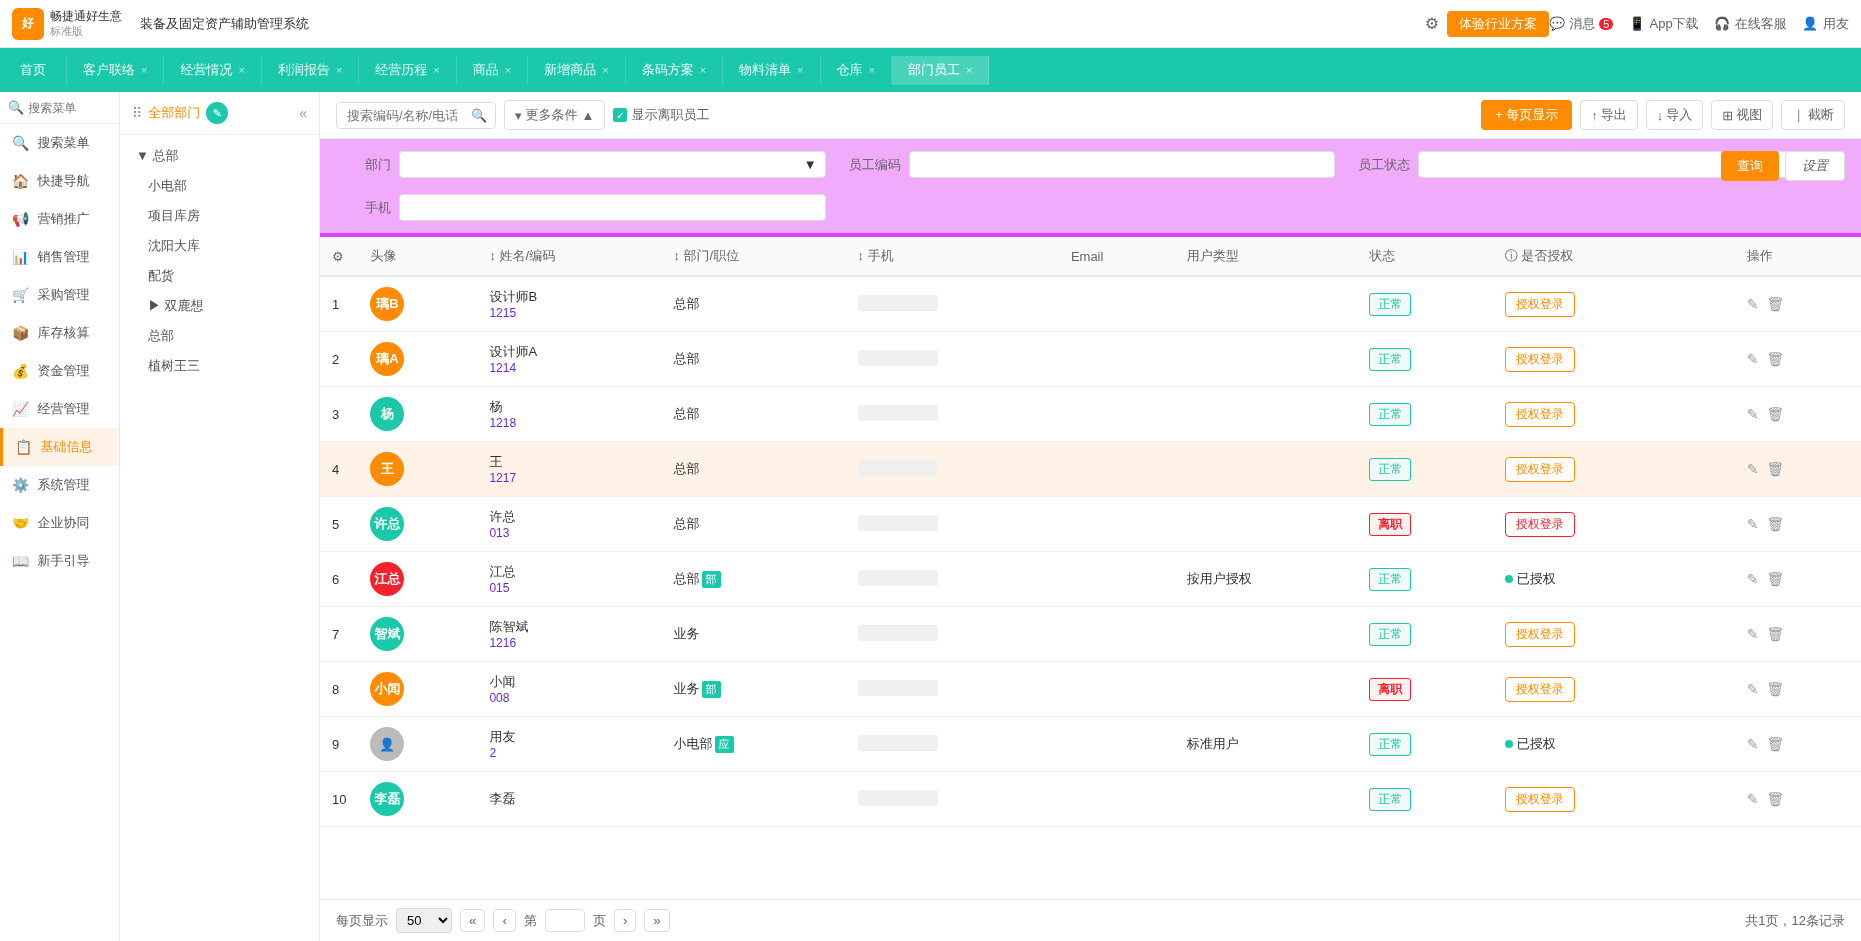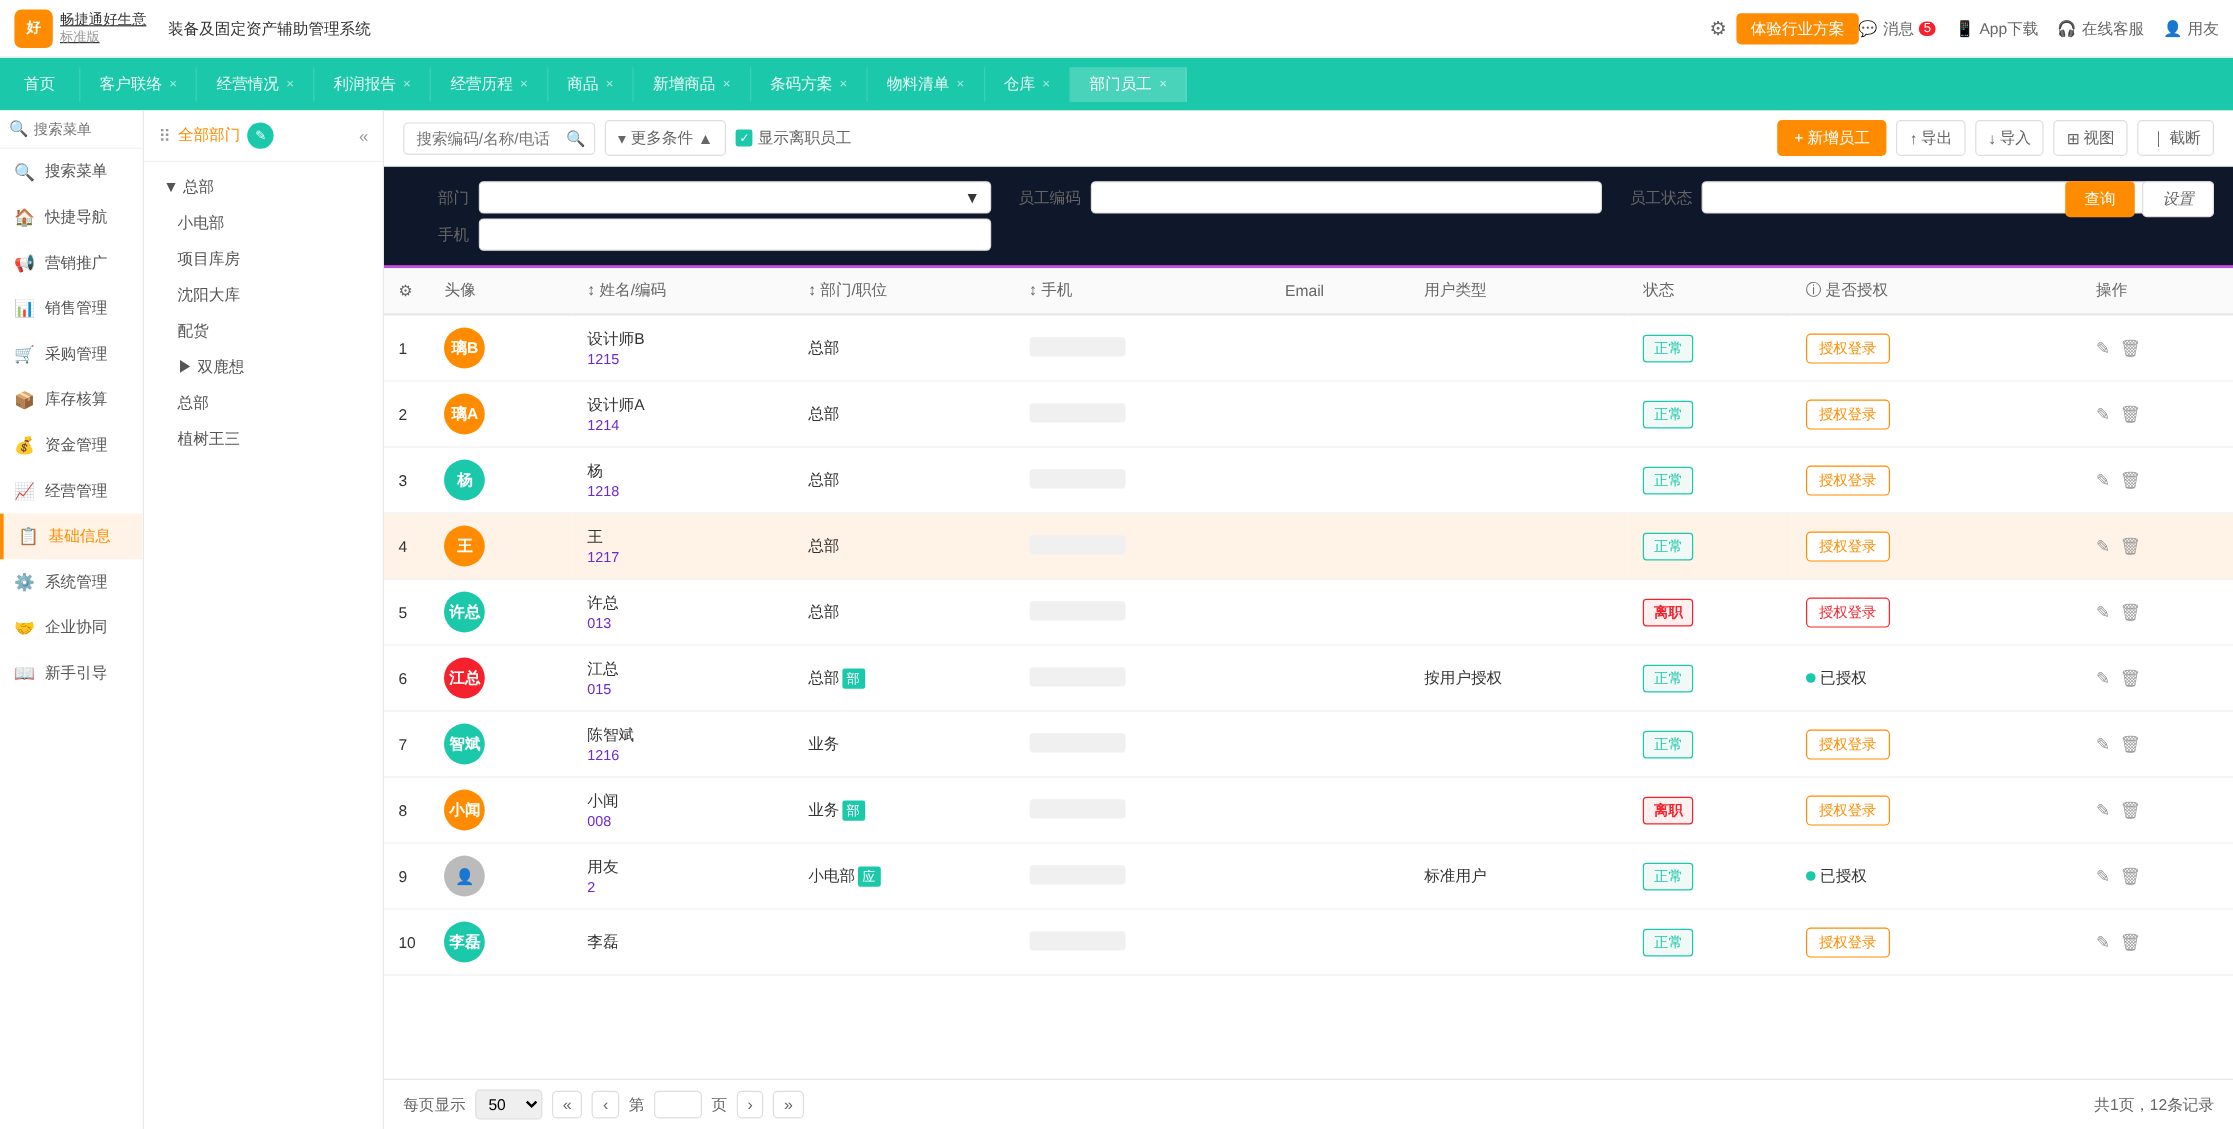--- a/index.html
+++ b/index.html
@@ -2,21 +2,21 @@
 <html><head>
   <meta charset="utf-8">
   <style>
     * { box-sizing: border-box; margin: 0; padding: 0; }
     body { font-family: 'Microsoft YaHei', Arial, sans-serif; font-size: 13px; background: #f5f5f5; color: #333; }
 
     
     .top-bar { height: 48px; background: #fff; display: flex; align-items: center; padding: 0 12px; border-bottom: 1px solid #e8e8e8; position: relative; }
     .logo-area { display: flex; align-items: center; gap: 6px; width: 120px; }
     .logo-icon { width: 32px; height: 32px; background: #ff8c00; border-radius: 6px; display: flex; align-items: center; justify-content: center; color: white; font-size: 12px; font-weight: bold; }
-    .logo-text { font-size: 12px; color: #333; line-height: 1.3; text-decoration: underline; }
+    .logo-text { font-size: 12px; color: #333; line-height: 1.3; }
     .sys-title { font-size: 13px; color: #333; font-weight: 500; flex: 1; padding-left: 8px; }
     .top-right { display: flex; align-items: center; gap: 16px; margin-left: auto; }
     .top-btn { display: flex; align-items: center; gap: 4px; font-size: 13px; color: #666; cursor: pointer; }
     .top-btn .badge { background: #f5222d; color: white; border-radius: 10px; padding: 0 4px; font-size: 11px; }
     .trial-btn { background: #ff8c00; color: white; border-radius: 4px; padding: 4px 12px; font-size: 13px; cursor: pointer; border: none; }
     .gear-btn { color: #666; font-size: 16px; cursor: pointer; }
 
     
     .nav-tabs { height: 44px; background: #1cc8aa; display: flex; align-items: center; padding: 0 0; overflow-x: auto; }
     .nav-tab { padding: 0 16px; height: 29px; display: flex; align-items: center; color: rgba(255,255,255,0.9); font-size: 13px; cursor: pointer; white-space: nowrap; border-right: 1px solid rgba(255,255,255,0.15); position: relative; }
@@ -53,21 +53,21 @@
     .toolbar { background: #fff; padding: 8px 16px; border-bottom: 1px solid #f0f0f0; display: flex; align-items: center; gap: 8px; }
     .search-input { border: 1px solid #ddd; border-radius: 4px; padding: 5px 10px; font-size: 13px; width: 160px; outline: none; }
     .filter-btn { display: flex; align-items: center; gap: 4px; color: #666; font-size: 13px; cursor: pointer; border: 1px solid #ddd; border-radius: 4px; padding: 5px 10px; background: white; }
     .show-dimiss-cb { display: flex; align-items: center; gap: 4px; color: #666; font-size: 13px; cursor: pointer; }
     .cb-checked { width: 14px; height: 14px; background: #1cc8aa; border-radius: 2px; display: flex; align-items: center; justify-content: center; color: white; font-size: 10px; }
     .toolbar-right { margin-left: auto; display: flex; align-items: center; gap: 8px; }
     .add-btn { background: #ff8c00; color: white; border: none; border-radius: 4px; padding: 6px 14px; font-size: 13px; cursor: pointer; display: flex; align-items: center; gap: 4px; }
     .action-btn { color: #666; font-size: 13px; cursor: pointer; display: flex; align-items: center; gap: 3px; border: 1px solid #ddd; border-radius: 4px; padding: 5px 10px; background: white; }
 
     
-    .filter-form { background: #0f172a; padding: 12px 16px; border-bottom: 2px solid #d946ef; display: grid; grid-template-columns: 1fr 1fr 1fr; gap: 4px 20px; position: relative; }
+    .filter-form { background: #f0abfc; padding: 12px 16px; border-bottom: 4px solid #d946ef; display: grid; grid-template-columns: 1fr 1fr 1fr; gap: 16px 20px; position: relative; }
     .form-row { display: flex; align-items: center; gap: 8px; }
     .form-label { font-size: 13px; color: #666; white-space: nowrap; min-width: 55px; text-align: right; }
     .form-select { flex: 1; border: 1px solid #ddd; border-radius: 4px; padding: 5px 8px; font-size: 13px; color: #333; display: flex; align-items: center; justify-content: space-between; cursor: pointer; background: white; }
     .form-input { flex: 1; border: 1px solid #ddd; border-radius: 4px; padding: 5px 8px; font-size: 13px; outline: none; }
     .form-actions { position: absolute; right: 16px; top: 12px; display: flex; gap: 6px; }
     .query-btn { background: #ff8c00; color: white; border: none; border-radius: 4px; padding: 5px 16px; font-size: 13px; cursor: pointer; }
     .reset-btn { background: white; color: #666; border: 1px solid #ddd; border-radius: 4px; padding: 5px 16px; font-size: 13px; cursor: pointer; font-style: italic; }
 
     
     .table-container { flex: 1; overflow-y: auto; background: #fff; }
@@ -239,21 +239,21 @@
       <button class="filter-btn">
         <span>▾</span>
         <span>更多条件</span>
         <span>▲</span>
       </button>
       <div class="show-dimiss-cb">
         <div class="cb-checked">✓</div>
         <span>显示离职员工</span>
       </div>
       <div class="toolbar-right">
-        <button class="add-btn">+ 新增员工</button>
+        <button class="add-btn">+ 每页显示</button>
         <button class="action-btn">
           <span>↑</span>
           <span>导出</span>
         </button>
         <button class="action-btn">
           <span>↓</span>
           <span>导入</span>
         </button>
         <button class="action-btn">
           <span>⊞</span>

